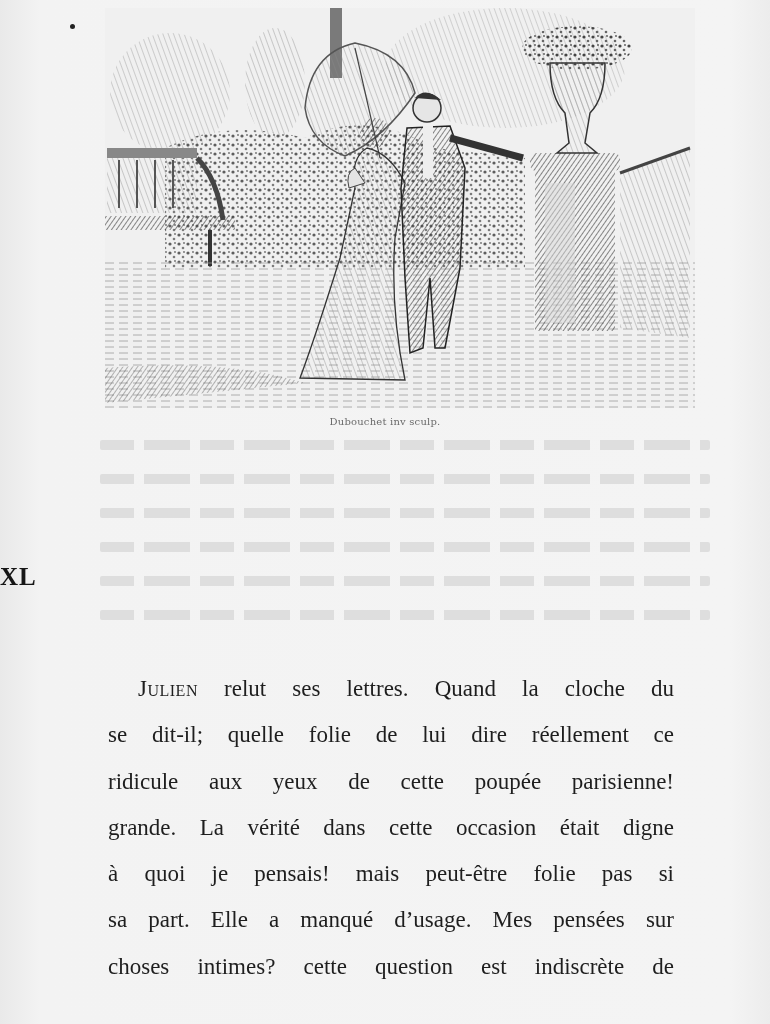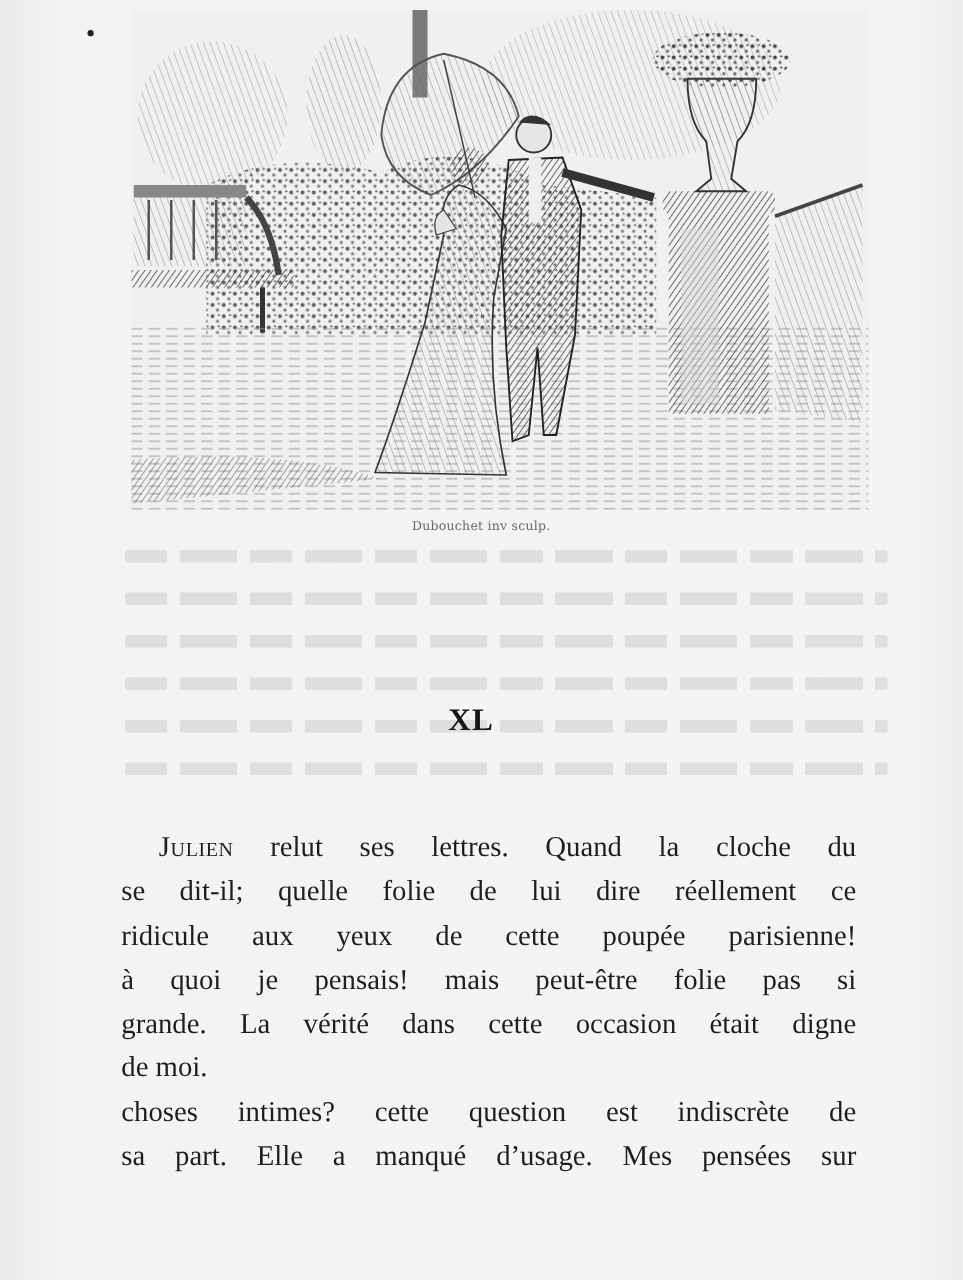--- a/index.html
+++ b/index.html
@@ -28,29 +28,29 @@
     }
 
     .bleed {
       position: absolute; left: 100px; top: 440px; width: 610px; height: 220px;
       opacity: 0.13;
     }
     .bleed div { height: 10px; margin-bottom: 24px; background: repeating-linear-gradient(90deg, #555 0 34px, transparent 34px 44px, #555 44px 90px, transparent 90px 100px); border-radius: 2px; }
 
     .chapter-number {
       position: absolute; left: 0; width: 754px; top: 563px;
-      text-align: center; font-size: 25px; font-weight: bold; color: #161616;
+      text-align: left; font-size: 25px; font-weight: bold; color: #161616;
       letter-spacing: 1px;
     }
 
     .body-text {
       position: absolute; left: 97px; top: 660px; width: 588px;
       font-size: 23px; line-height: 35.3px; color: #1e1e1e;
     }
-    .body-text p { margin: 0; text-align: justify; text-align-last: justify; }
+    .body-text p { margin: 11px; text-align: justify; text-align-last: justify; }
     .body-text p.last { text-align-last: left; }
     .indent { padding-left: 30px; }
     .smallcaps { font-variant: small-caps; letter-spacing: 0.5px; }
   </style>
 </head>
 <body>
 
 <div class="page">
   <div class="speck"></div>
 
@@ -130,19 +130,18 @@
       <div></div>
       <div></div>
   </div>
 
   <div class="chapter-number">XL</div>
 
   <div class="body-text">
     <p class="indent"><span class="smallcaps">Julien</span><span> relut ses lettres. Quand la cloche du</span></p>
     <p>se dit-il; quelle folie de lui dire réellement ce</p>
     <p>ridicule aux yeux de cette poupée parisienne!</p>
+    <p>grande. La vérité dans cette occasion était digne</p>
     <p>à quoi je pensais! mais peut-être folie pas si</p>
-    <p>grande. La vérité dans cette occasion était digne</p>
-    <p class="last">de moi.</p>
+    <p>sa part. Elle a manqué d’usage. Mes pensées sur</p>
     <p>choses intimes? cette question est indiscrète de</p>
-    <p>sa part. Elle a manqué d’usage. Mes pensées sur</p>
   </div>
 </div>
 
 </body></html>

